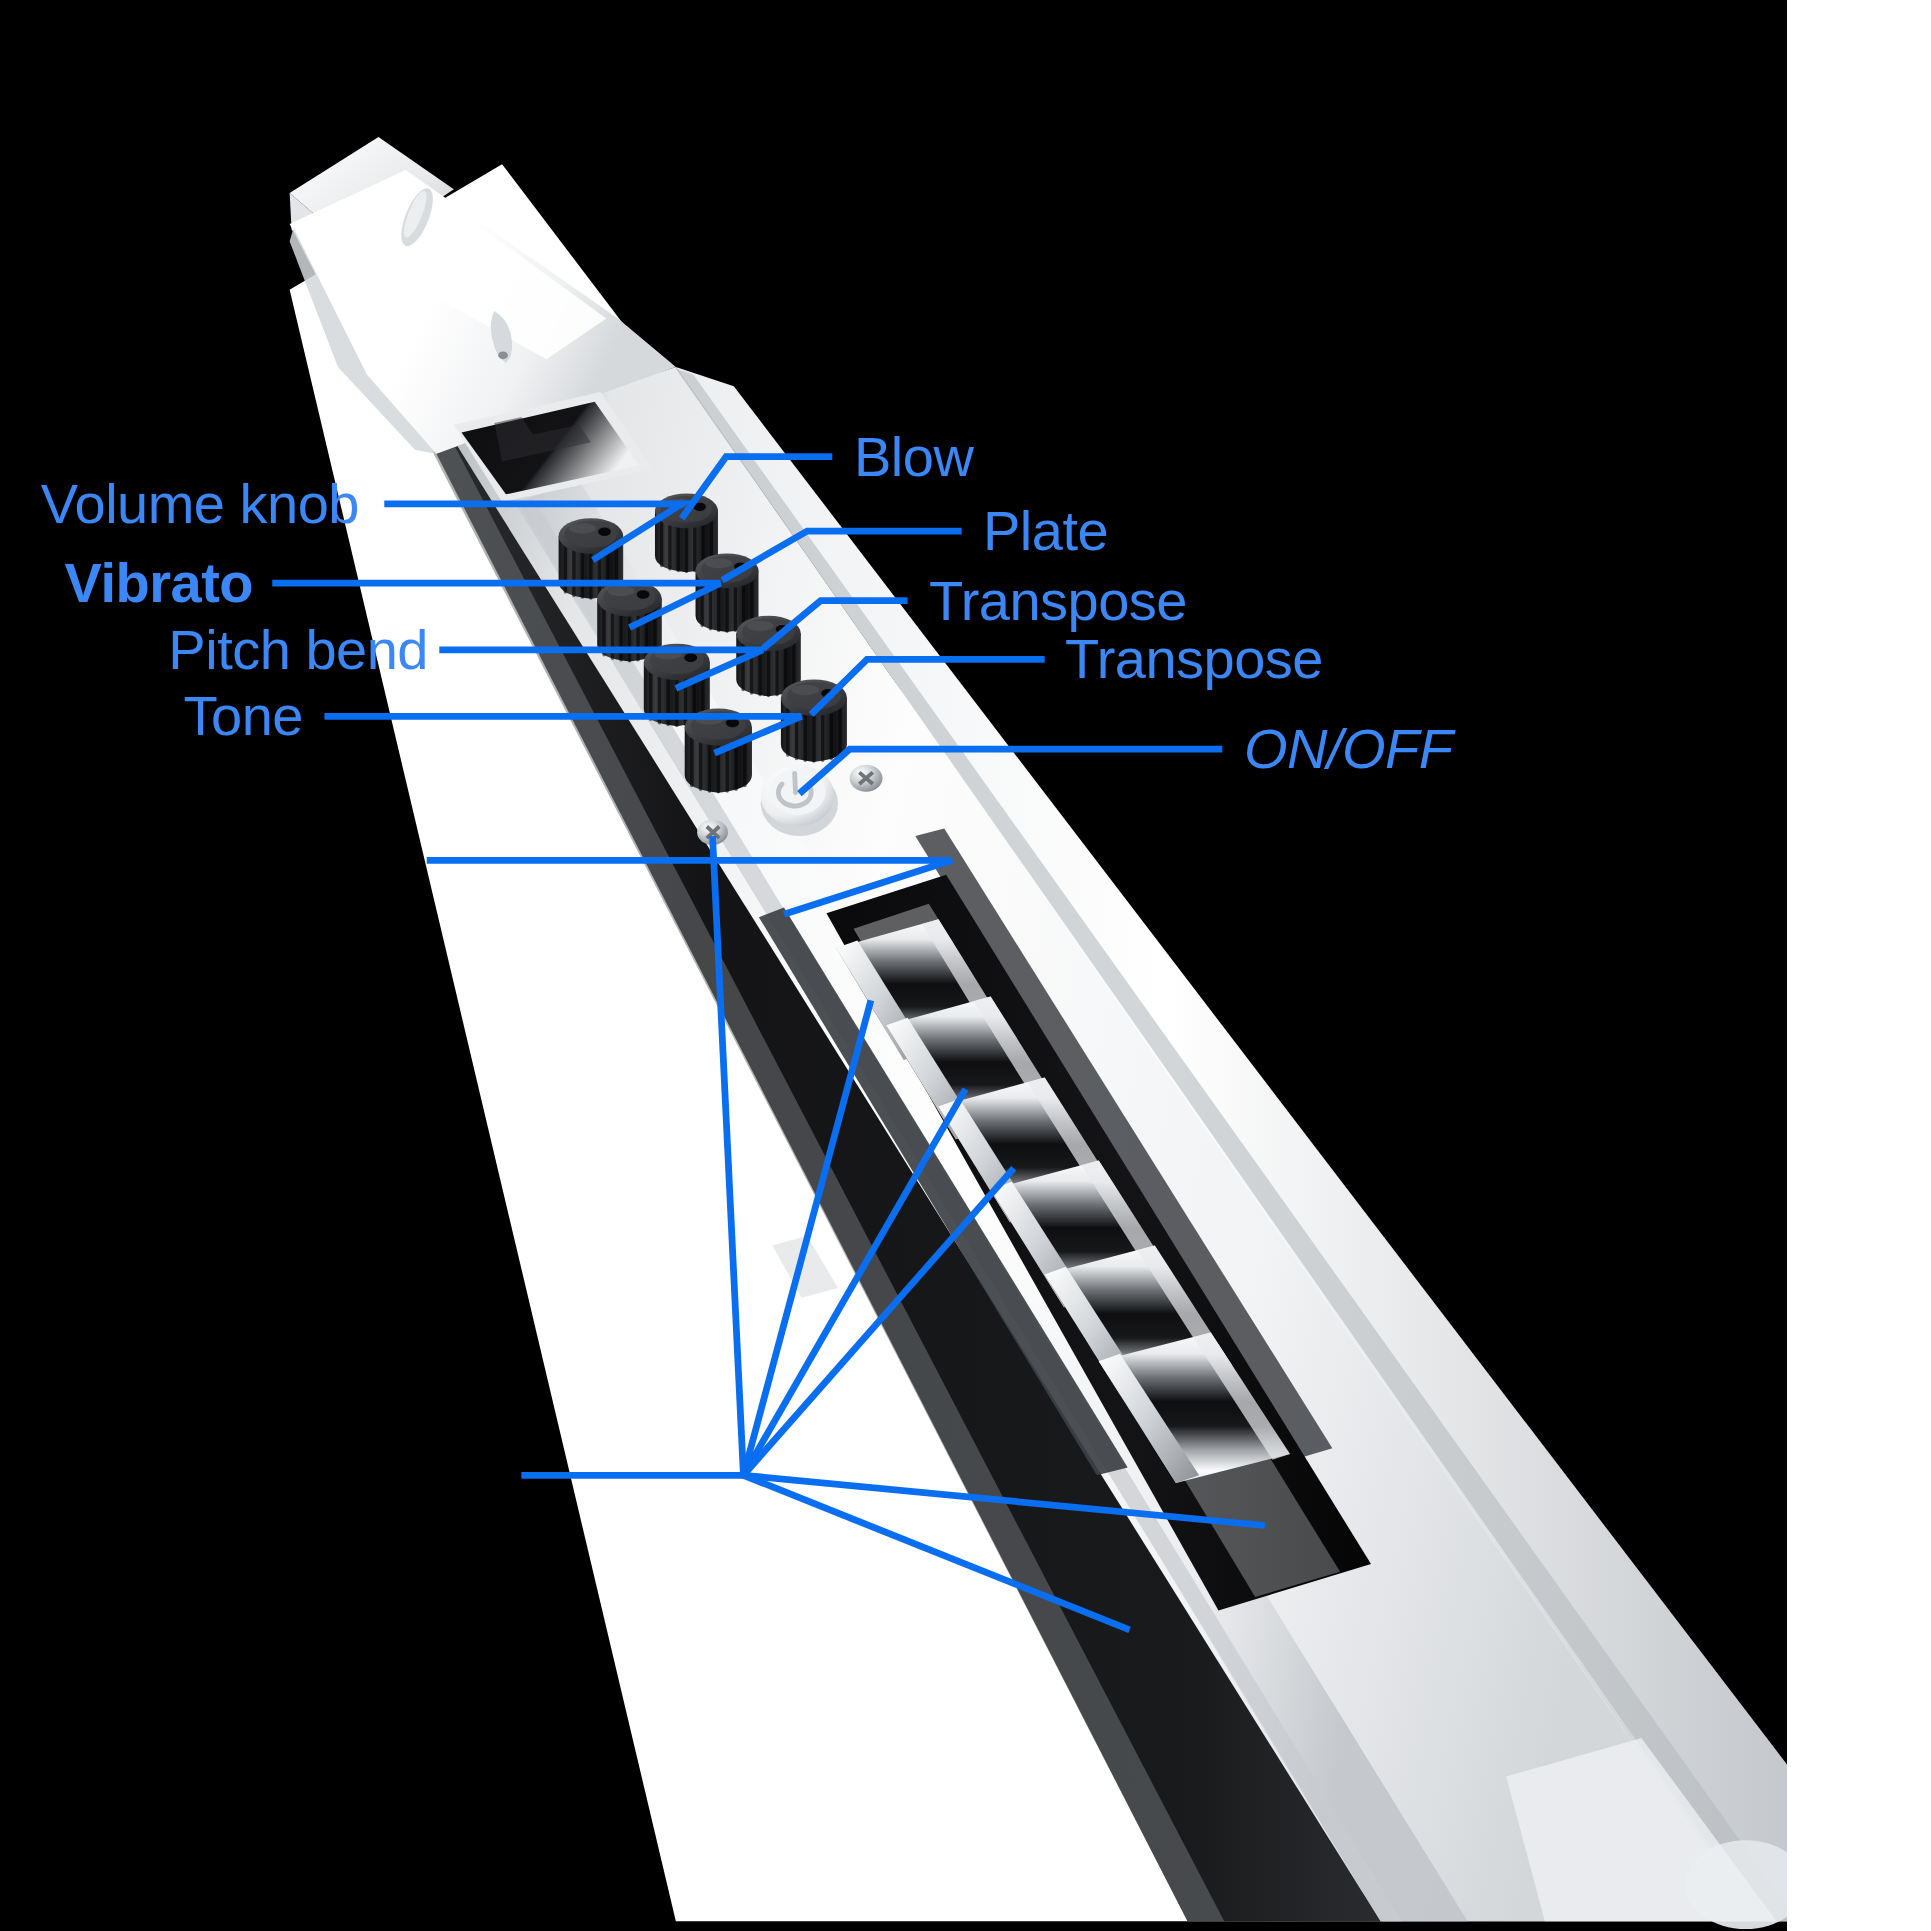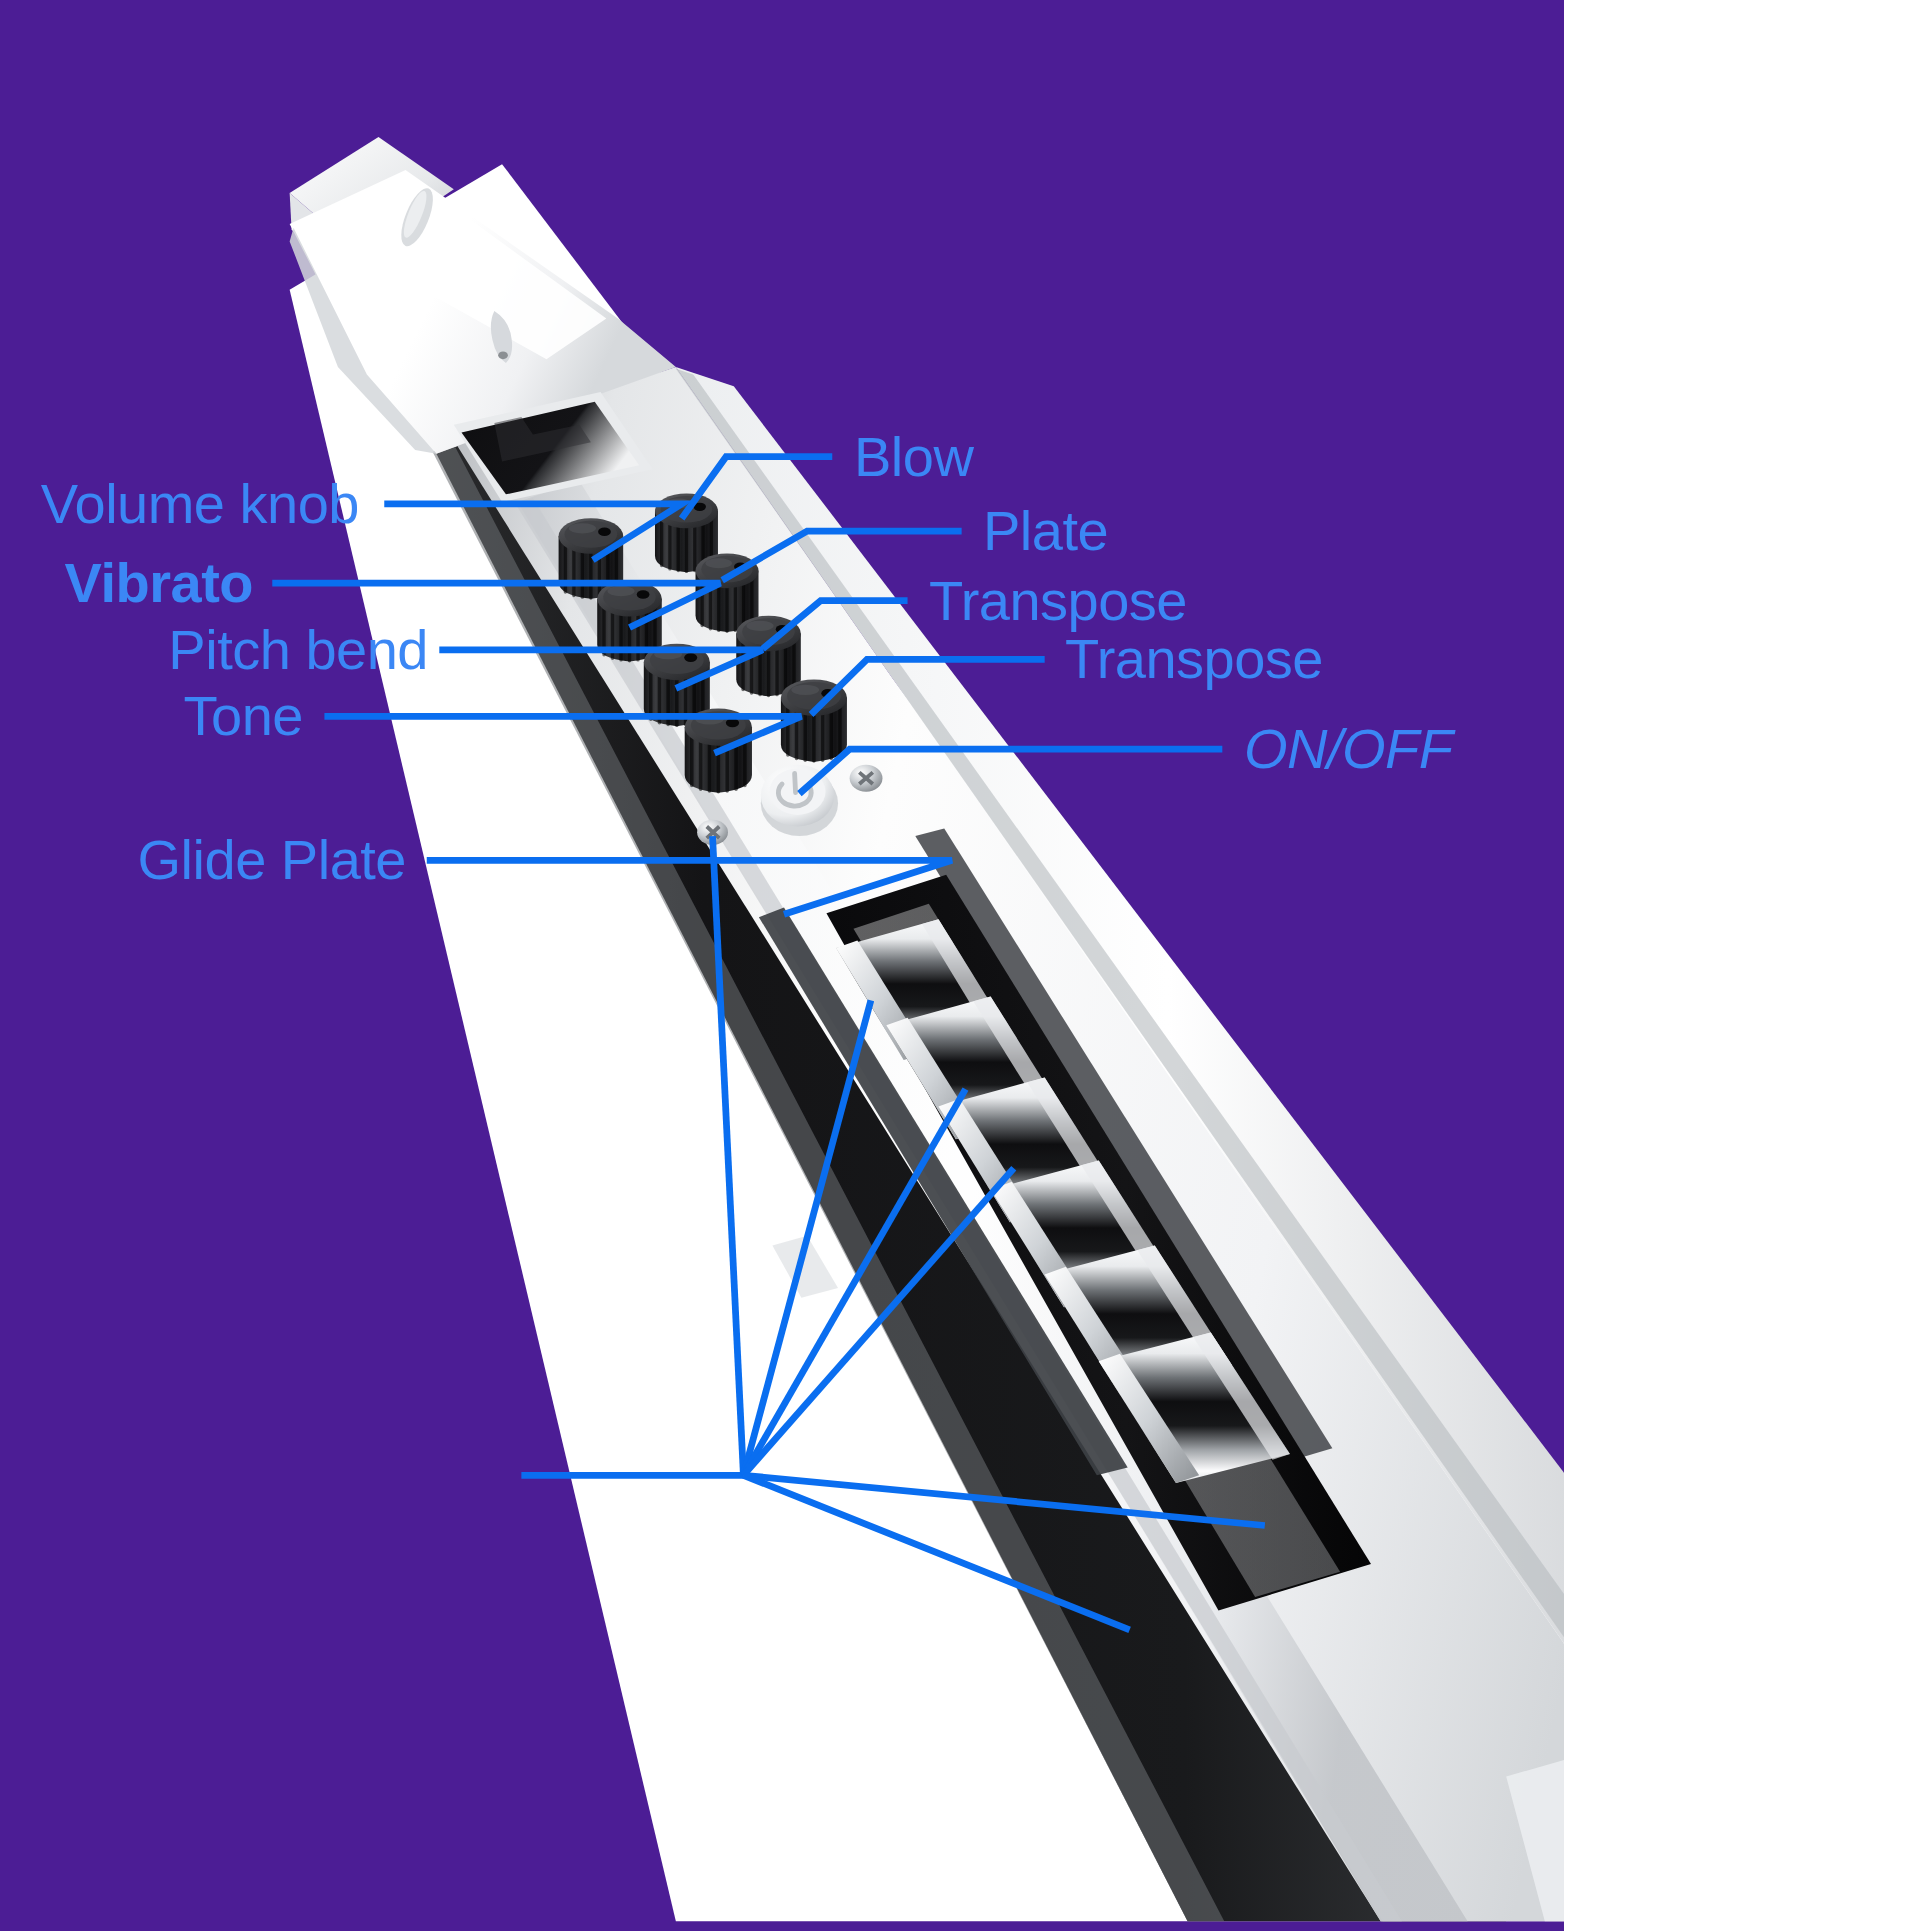--- a/index.html
+++ b/index.html
@@ -2,23 +2,23 @@
 <html><head>
 <meta charset="utf-8">
 <style>
   html, body {
     margin: 0;
     padding: 0;
     background: #ffffff;
   }
   #stage {
     position: relative;
-    width: 1564px;
+    width: 1787px;
     height: 1931px;
-    background: #4c1d95;
+    background: #000000;
     overflow: hidden;
     font-family: "Liberation Sans", sans-serif;
   }
   #art {
     position: absolute;
     left: 0; top: 0;
     width: 1931px;
     height: 1931px;
   }
   .lbl {
@@ -320,21 +320,20 @@
   </svg>
 
   <div class="lbl lbl-l" style="left:359px; top:504px;">Volume knob</div>
 
   <div class="lbl lbl-l" style="left:253px; top:583px;font-weight:bold;">Vibrato</div>
 
   <div class="lbl lbl-l" style="left:419px; top:650px;margin-left:9px;">Pitch bend</div>
 
   <div class="lbl lbl-l" style="left:303px; top:716px;">Tone</div>
 
-  <div class="lbl lbl-l" style="left:406px; top:860px;">Glide Plate</div>
 
 
   <div class="lbl lbl-r" style="left:854px; top:457px;">Blow</div>
 
   <div class="lbl lbl-r" style="left:983px; top:531px;">Plate</div>
 
   <div class="lbl lbl-r" style="left:929px; top:601px;">Transpose</div>
 
   <div class="lbl lbl-r" style="left:1065px; top:659px;">Transpose</div>
 

